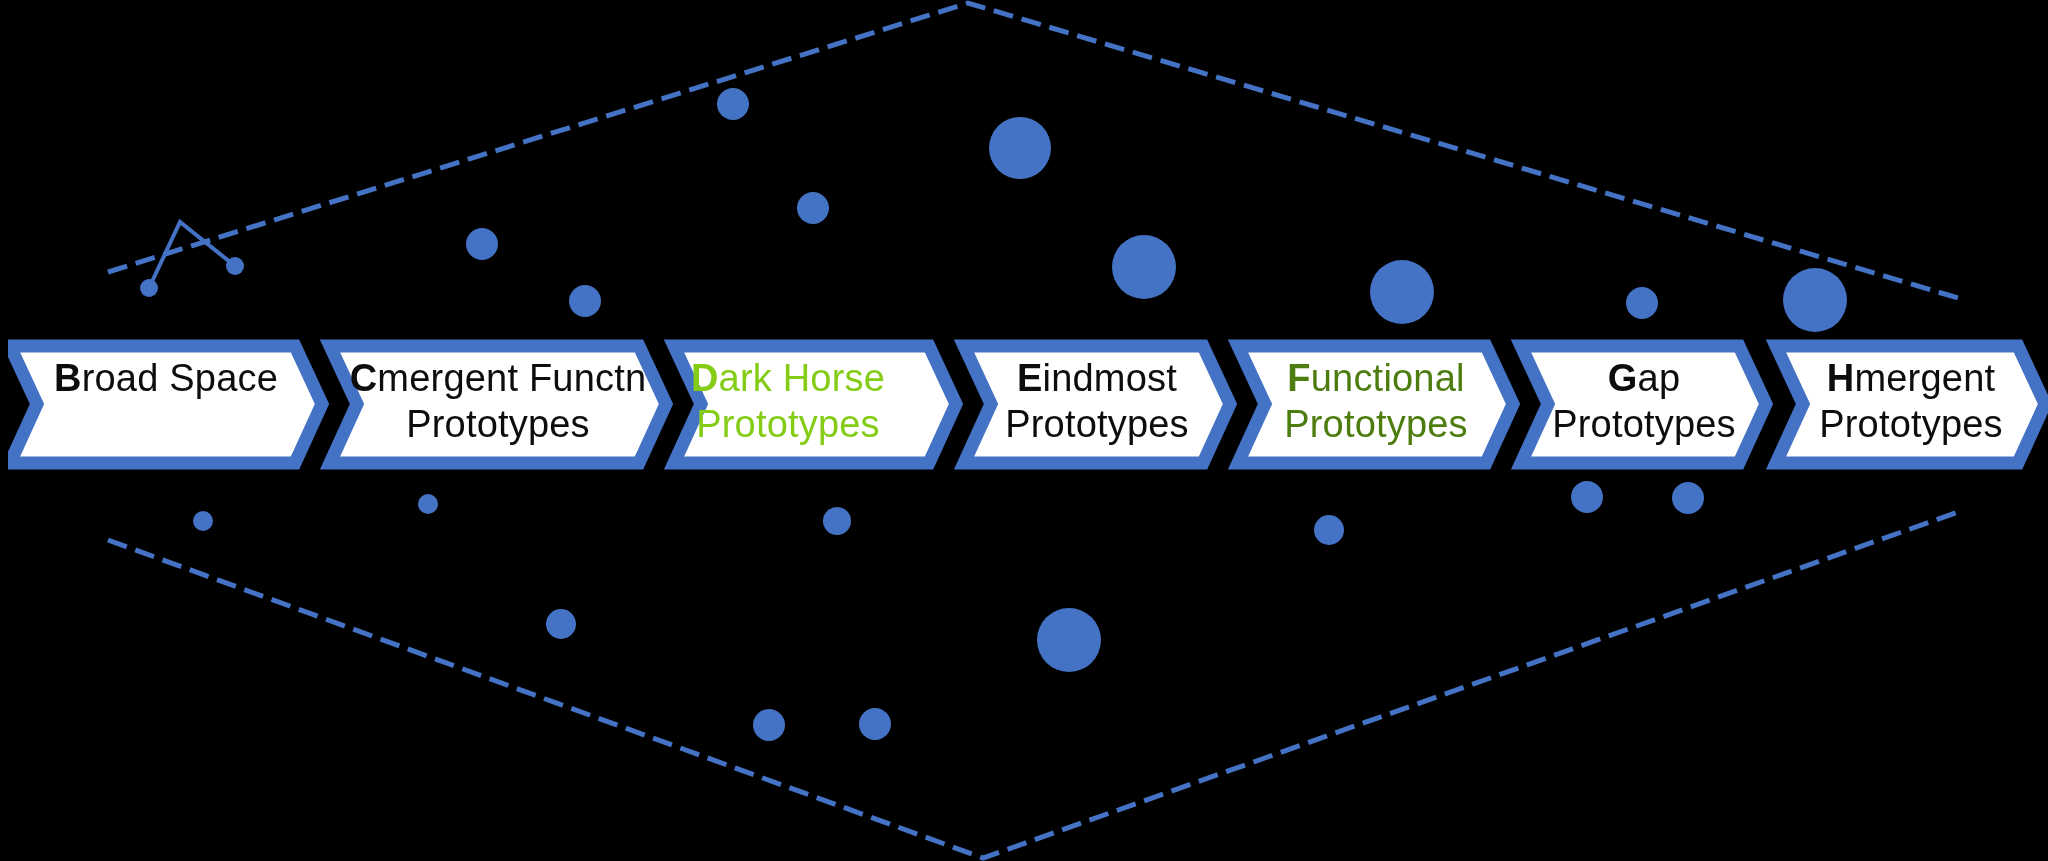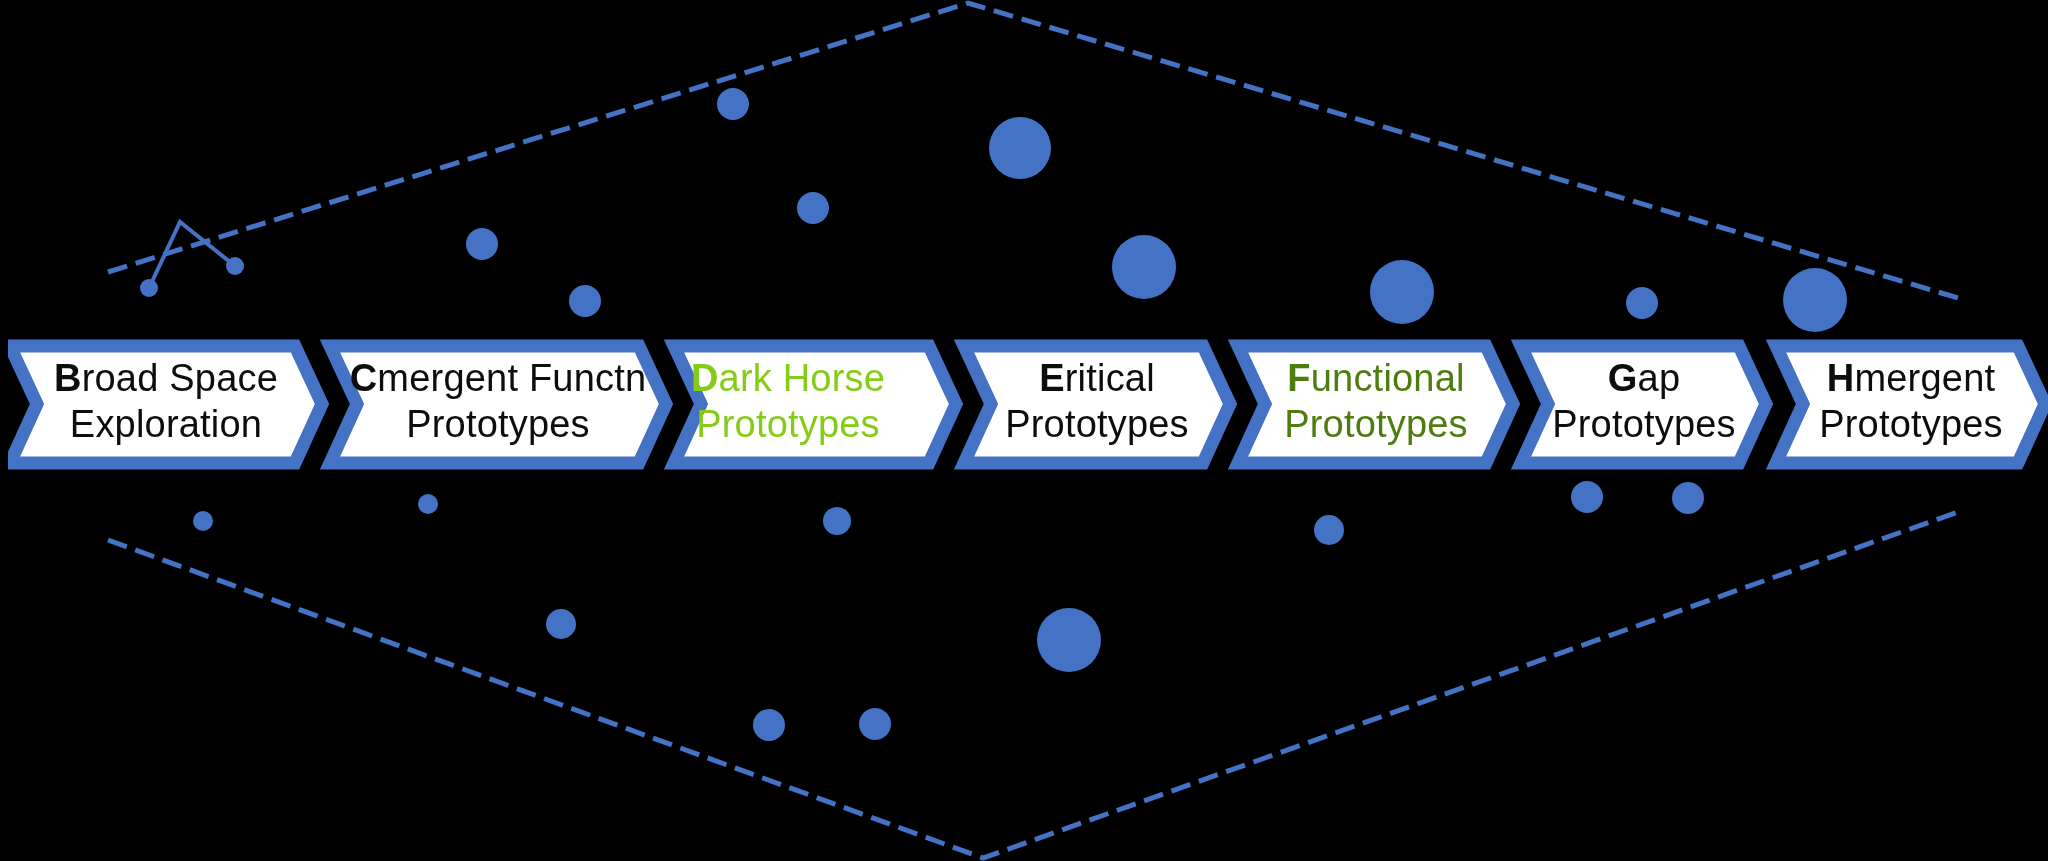--- a/index.html
+++ b/index.html
@@ -96,32 +96,31 @@
       <polygon class="chev" points="956,346 1195,346 1222,404 1195,463 956,463 983,404" stroke="#4472C4" fill="#FFFFFF"></polygon>
       <polygon class="chev" points="1230,346 1478,346 1505,404 1478,463 1230,463 1257,404" stroke="#4472C4" fill="#FFFFFF"></polygon>
       <polygon class="chev" points="1513,346 1731,346 1758,404 1731,463 1513,463 1540,404" stroke="#4472C4" fill="#FFFFFF"></polygon>
       <polygon class="chev" points="1768,346 2010,346 2037,404 2010,463 1768,463 1795,404" stroke="#4472C4" fill="#FFFFFF"></polygon>
     </g>
   </svg>
 
   <div class="labels">
     <div class="chev-label" style="left: -2px; color: rgb(13, 13, 13);">
       <span class="lead">B</span><span>road Space</span><br>
-      <span>Exploration</span>
     </div>
     <div class="chev-label" style="left: 330px; color: rgb(13, 13, 13);">
       <span class="lead">C</span><span>mergent Functn</span><br>
       <span>Prototypes</span>
     </div>
     <div class="chev-label" style="left: 620px; color: #84cc16;">
       <span class="lead">D</span><span>ark Horse</span><br>
       <span>Prototypes</span>
     </div>
     <div class="chev-label" style="left: 929px; color: rgb(13, 13, 13);">
-      <span class="lead">E</span><span>ritical</span><br>
+      <span class="lead">E</span><span>indmost</span><br>
       <span>Prototypes</span>
     </div>
     <div class="chev-label" style="left: 1208px; color: #4d7c0f;">
       <span class="lead">F</span><span>unctional</span><br>
       <span>Prototypes</span>
     </div>
     <div class="chev-label" style="left: 1476px; color: rgb(13, 13, 13);">
       <span class="lead">G</span><span>ap</span><br>
       <span>Prototypes</span>
     </div>

